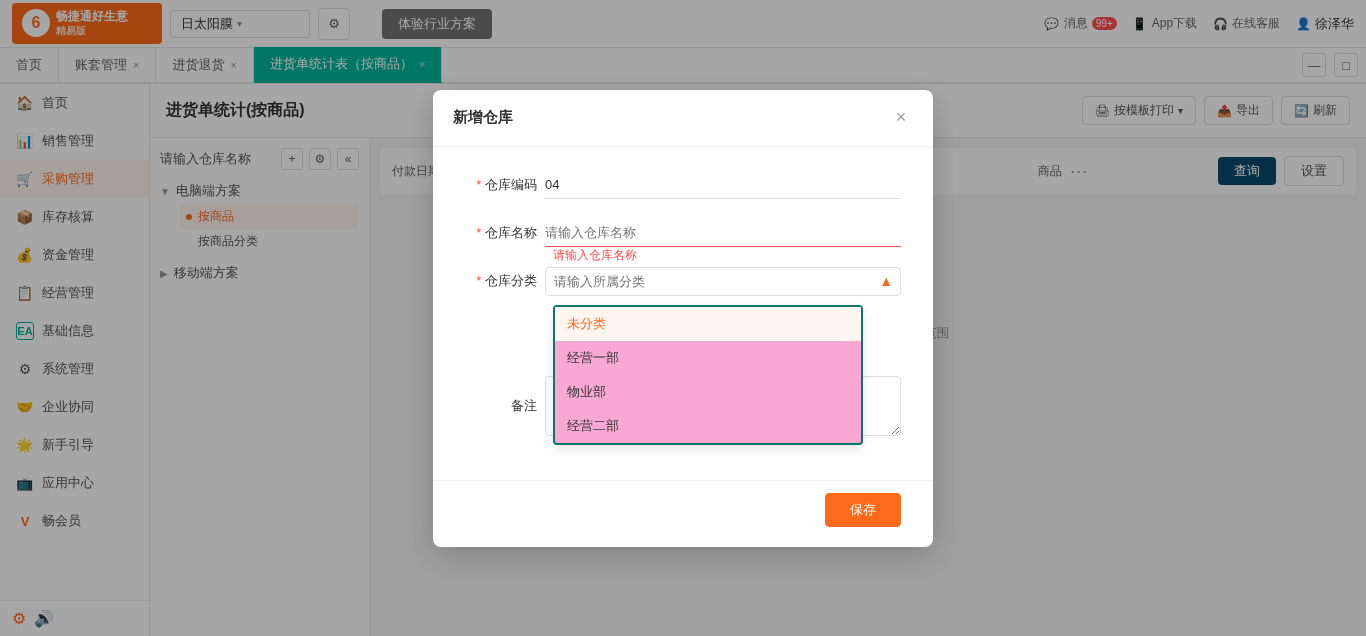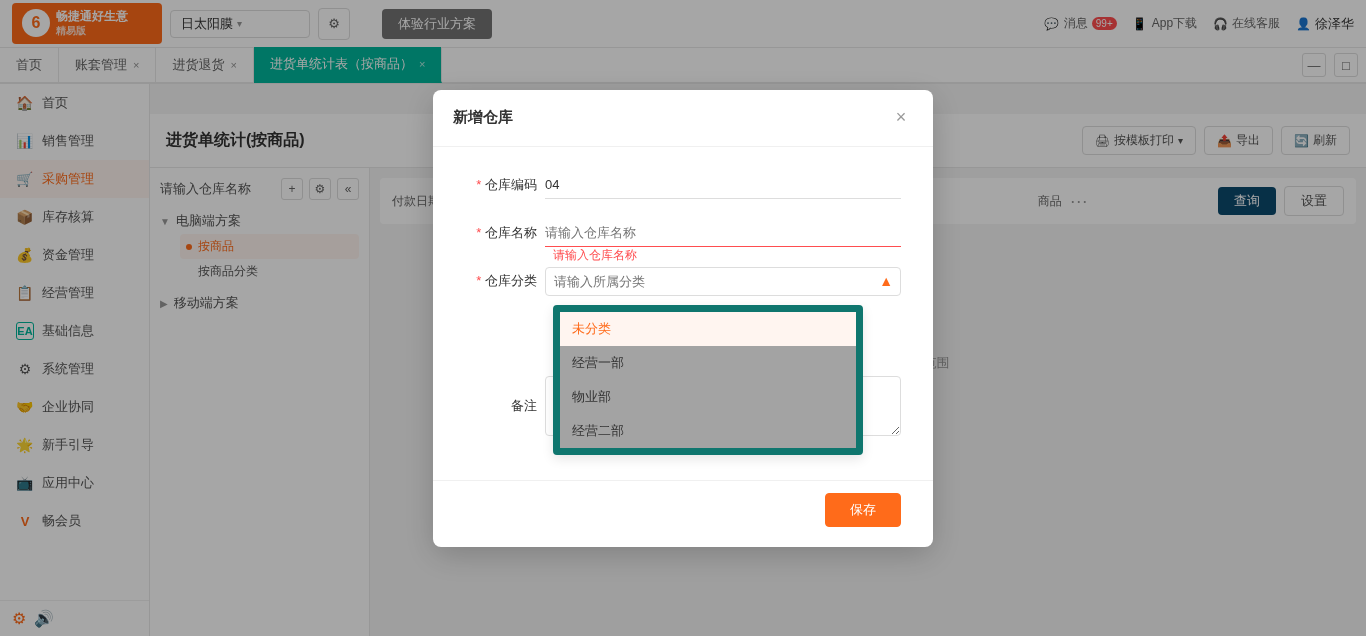--- a/index.html
+++ b/index.html
@@ -58,21 +58,21 @@
     .sidebar-item {
       display: flex; align-items: center; gap: 8px; padding: 10px 16px;
       cursor: pointer; color: #555; font-size: 13px;
     }
     .sidebar-item.active { background: #fff5f0; color: #ff6b1a; }
     .sidebar-item .si-icon { width: 18px; height: 18px; display: flex; align-items: center; justify-content: center; font-size: 14px; }
     .sidebar-bottom { margin-top: auto; border-top: 1px solid #f0f0f0; display: flex; align-items: center; padding: 8px 12px; gap: 8px; }
 
     
     .content-area { flex: 1; display: flex; flex-direction: column; background: #f5f5f5; }
-    .content-header { background: #fff; padding: 12px 16px; display: flex; align-items: center; justify-content: space-between; border-bottom: 1px solid #e8e8e8; margin-top: 30px; }
+    .content-header { background: #fff; padding: 12px 16px; display: flex; align-items: center; justify-content: space-between; border-bottom: 1px solid #e8e8e8; }
     .page-title { font-size: 16px; font-weight: bold; color: #333; }
     .header-actions { display: flex; align-items: center; gap: 8px; }
     .action-btn { display: flex; align-items: center; gap: 4px; padding: 5px 12px; border: 1px solid #ddd; border-radius: 4px; cursor: pointer; font-size: 12px; color: #555; background: #fff; }
     .action-btn .btn-arrow { font-size: 10px; }
 
     
     .workspace { display: flex; flex: 1; overflow: hidden; }
     .filter-panel { width: 220px; background: #fff; border-right: 1px solid #e8e8e8; padding: 10px; }
     .filter-header { display: flex; align-items: center; justify-content: space-between; margin-bottom: 8px; font-size: 13px; color: #555; }
     .filter-header-icons { display: flex; gap: 6px; }
@@ -111,21 +111,21 @@
     .error-msg { color: #ff4d4f; font-size: 12px; position: absolute; top: 100%; left: 88px; }
     .form-select-wrap { flex: 1; position: relative; }
     .form-select-input { width: 100%; border: 1px solid #ddd; border-radius: 4px; padding: 6px 32px 6px 8px; font-size: 13px; color: #999; outline: none; background: #fff; }
     .select-arrow { position: absolute; right: 8px; top: 50%; transform: translateY(-50%); color: #ff6b1a; font-size: 14px; cursor: pointer; }
     .textarea-input { flex: 1; border: 1px solid #ddd; border-radius: 4px; padding: 6px 8px; font-size: 13px; color: #333; min-height: 60px; resize: vertical; }
     .modal-footer { display: flex; justify-content: flex-end; padding: 12px 32px 20px; gap: 10px; border-top: 1px solid #f0f0f0; }
     .modal-footer-btn { padding: 7px 24px; border-radius: 4px; cursor: pointer; font-size: 13px; border: 1px solid #ddd; text-align: right; }
     .modal-footer-btn.primary { background: #ff6b1a; color: #fff; border-color: #ff6b1a; }
 
     
-    .dropdown-list { position: absolute; top: 100%; left: 0; width: 300px; background: #a3a3a3; border: 7px solid #0f766e; border-radius: 4px; box-shadow: 0 4px 12px rgba(0,0,0,0.1); z-index: 200; }
+    .dropdown-list { position: absolute; top: 100%; left: 0; width: 300px; background: #f9a8d4; border: 2px solid #0f766e; border-radius: 4px; box-shadow: 0 4px 12px rgba(0,0,0,0.1); z-index: 200; }
     .dropdown-item { padding: 8px 12px; cursor: pointer; font-size: 13px; color: #333; }
     .dropdown-item.highlighted { background: #fff5f0; color: #ff6b1a; }
 
     
     .sidebar-gear { font-size: 16px; color: #ff6b1a; }
     .sidebar-volume { font-size: 16px; color: #999; }
   </style>
 </head>
 <body>
 

